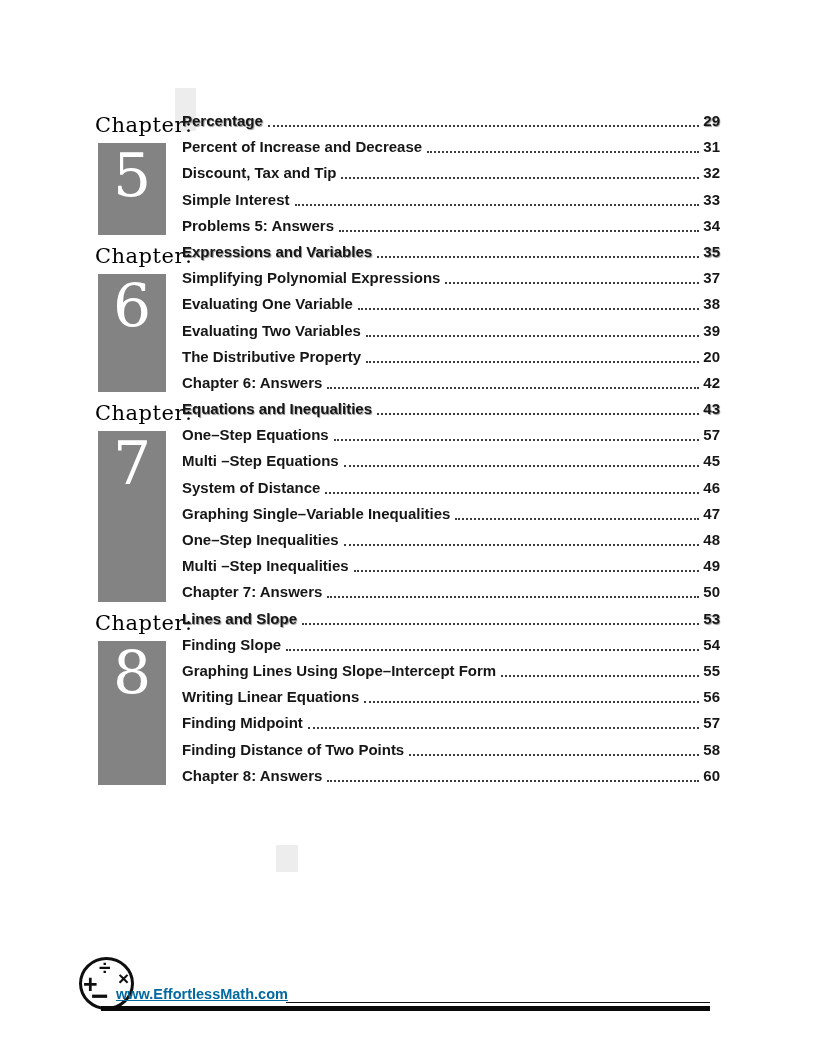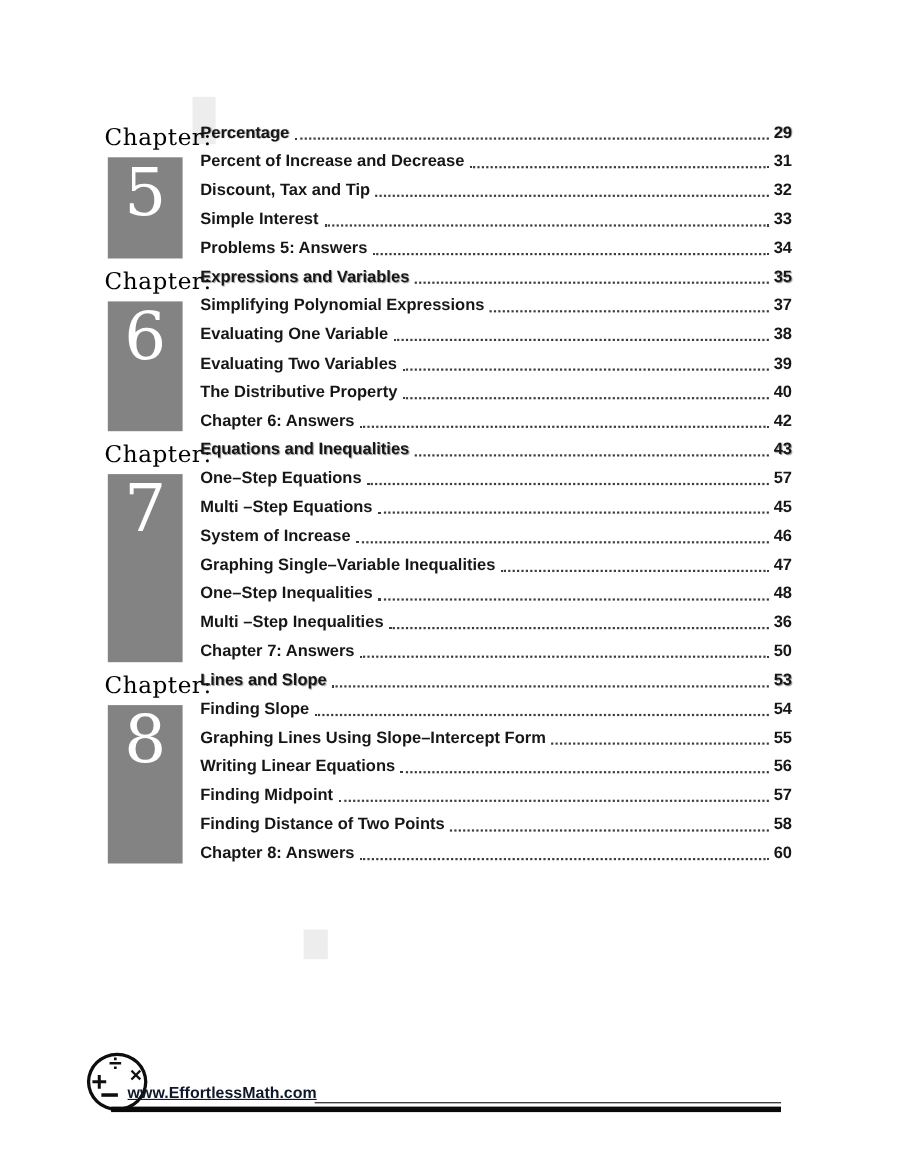--- a/index.html
+++ b/index.html
@@ -51,21 +51,21 @@
     position:absolute;left:79px;top:7px;width:49px;height:47px;
     border:3px solid #0e0e0e;border-radius:50%;background:#fff;
   }
   .logo span{position:absolute;color:#0e0e0e;font-weight:bold;line-height:1;}
   .logo .s-div{left:17px;top:-3px;font-size:21px;}
   .logo .s-mul{right:2px;top:9px;font-size:19px;}
   .logo .s-plus{left:1px;top:12px;font-size:25px;}
   .logo .s-minus{left:9px;bottom:-4px;font-size:30px;}
   .site-link{
     position:absolute;left:116px;top:36px;
-    font-size:14.5px;font-weight:bold;color:#0f172a;
+    font-size:14.5px;font-weight:bold;color:#0369a1;
     text-decoration:underline;cursor:pointer;white-space:nowrap;
   }
   .thin-line{position:absolute;left:286px;top:52px;width:424px;border-top:1.6px solid #111;}
   .thick-line{position:absolute;left:101px;top:56px;width:609px;height:5px;background:#0a0a0a;}
 </style>
 </head>
 <body>
 
 <div class="page">
 
@@ -134,21 +134,21 @@
           <span class="pnum">38</span>
         </div>
         <div class="row">
           <span class="t">Evaluating Two Variables</span>
           <span class="leader"></span>
           <span class="pnum">39</span>
         </div>
         <div class="row">
           <span class="t">The Distributive Property</span>
           <span class="leader"></span>
-          <span class="pnum">40</span>
+          <span class="pnum">20</span>
         </div>
         <div class="row">
           <span class="t">Chapter 6: Answers</span>
           <span class="leader"></span>
           <span class="pnum">42</span>
         </div>
       </div>
     </section>
 
     <section class="group">
@@ -168,38 +168,38 @@
           <span class="t">One–Step Equations</span>
           <span class="leader"></span>
           <span class="pnum">57</span>
         </div>
         <div class="row">
           <span class="t">Multi –Step Equations</span>
           <span class="leader"></span>
           <span class="pnum">45</span>
         </div>
         <div class="row">
-          <span class="t">System of Increase</span>
+          <span class="t">System of Distance</span>
           <span class="leader"></span>
           <span class="pnum">46</span>
         </div>
         <div class="row">
           <span class="t">Graphing Single–Variable Inequalities</span>
           <span class="leader"></span>
           <span class="pnum">47</span>
         </div>
         <div class="row">
           <span class="t">One–Step Inequalities</span>
           <span class="leader"></span>
           <span class="pnum">48</span>
         </div>
         <div class="row">
           <span class="t">Multi –Step Inequalities</span>
           <span class="leader"></span>
-          <span class="pnum">36</span>
+          <span class="pnum">49</span>
         </div>
         <div class="row">
           <span class="t">Chapter 7: Answers</span>
           <span class="leader"></span>
           <span class="pnum">50</span>
         </div>
       </div>
     </section>
 
     <section class="group">

